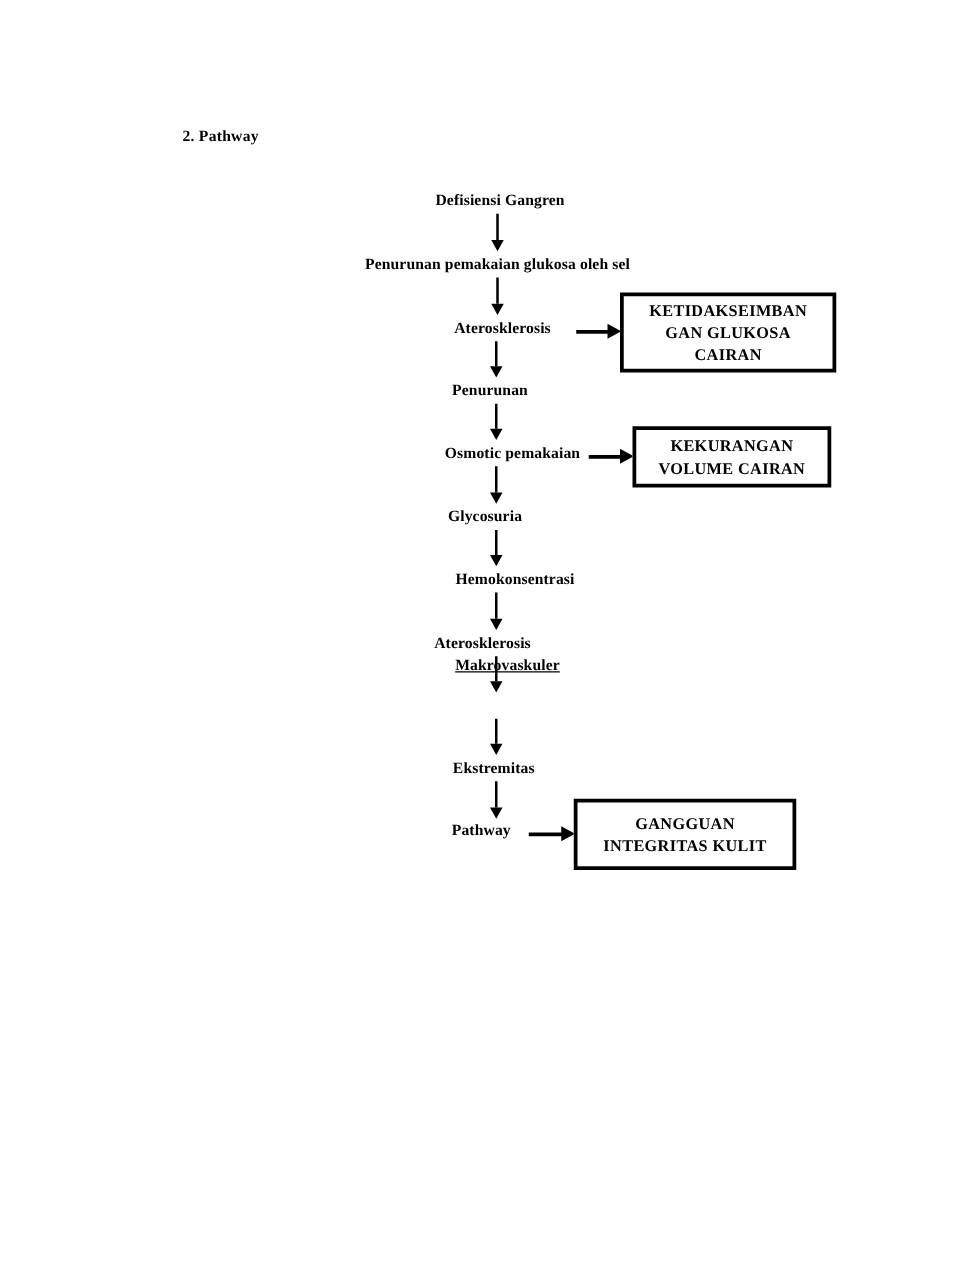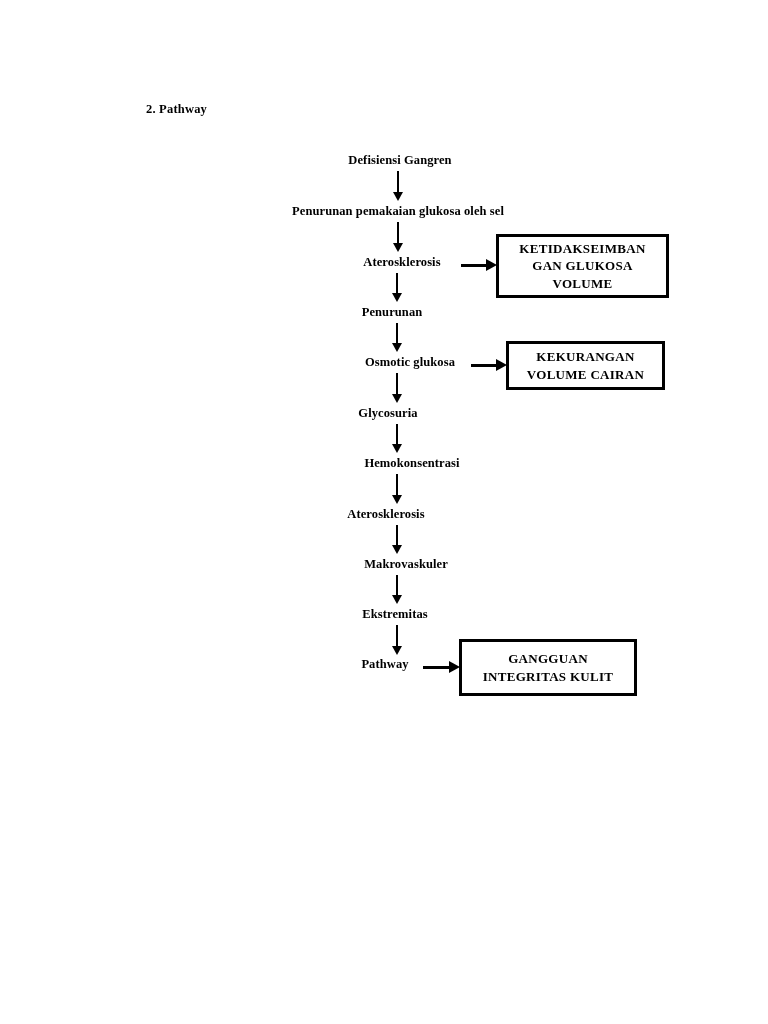--- a/index.html
+++ b/index.html
@@ -124,29 +124,29 @@
   <div class="section-heading">2. Pathway</div>
 
   <div class="node" style="left:400px; top:153px;">Defisiensi Gangren</div>
 
   <div class="node" style="left:398px; top:204px;">Penurunan pemakaian glukosa oleh sel</div>
 
   <div class="node" style="left:402px; top:255px;">Aterosklerosis</div>
 
   <div class="node" style="left:392px; top:305px;">Penurunan</div>
 
-  <div class="node" style="left:410px; top:355px;">Osmotic glukosa</div>
+  <div class="node" style="left:410px; top:355px;">Osmotic pemakaian</div>
 
   <div class="node" style="left:388px; top:406px;">Glycosuria</div>
 
   <div class="node" style="left:412px; top:456px;">Hemokonsentrasi</div>
 
   <div class="node" style="left:386px; top:507px;">Aterosklerosis</div>
 
-  <div class="node" style="left:406px; top:557px;">Makrovaskuler</div>
+  <div class="node" style="left:406px; top:525px;text-decoration:underline;">Makrovaskuler</div>
 
   <div class="node" style="left:395px; top:607px;">Ekstremitas</div>
 
   <div class="node" style="left:385px; top:657px;">Pathway</div>
 
   <div class="v-arrow" style="left:398px; top:171px; height:30px;">
     <span class="shaft" style="height:21px;"></span>
       <span class="head"></span>
   </div>
 
@@ -207,21 +207,21 @@
 
   <div class="h-arrow" style="left:423px; top:660px; width:37px;">
     <span class="shaft" style="width:28px;"></span>
       <span class="head"></span>
   </div>
 
   <div class="outcome-box" style="left:496px; top:234px; width:173px; height:64px;">
     <div class="box-text">
       <div>KETIDAKSEIMBAN</div>
       <div>GAN GLUKOSA</div>
-      <div>VOLUME</div>
+      <div>CAIRAN</div>
     </div>
   </div>
 
   <div class="outcome-box" style="left:459px; top:639px; width:178px; height:57px;">
     <div class="box-text">
       <div>GANGGUAN</div>
       <div>INTEGRITAS KULIT</div>
     </div>
   </div>
 

